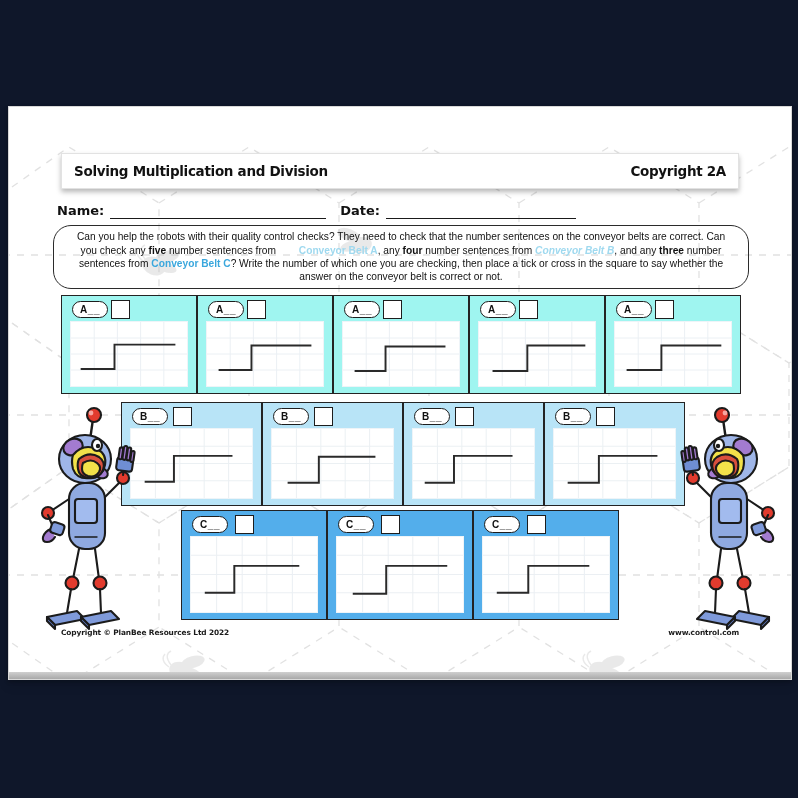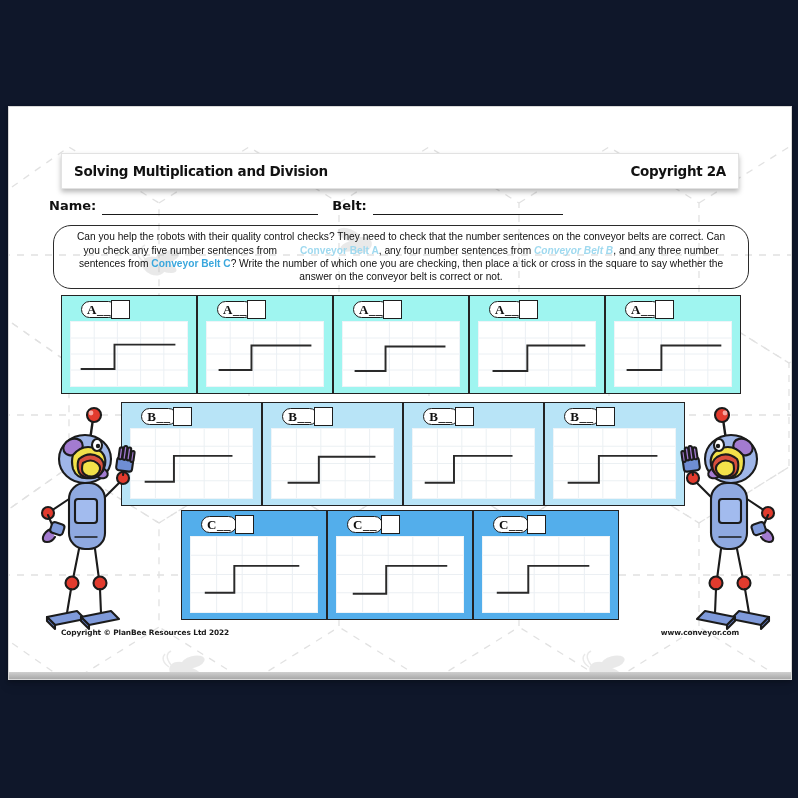--- a/index.html
+++ b/index.html
@@ -37,43 +37,43 @@
     display:flex;align-items:center;justify-content:space-between;
     padding:0 12px;box-sizing:border-box;
   }
   .hdr-t{
     font-family:"DejaVu Sans",sans-serif;font-weight:bold;
     font-size:13.5px;color:#121212;letter-spacing:-.3px;white-space:nowrap;
   }
 
   
   #nd{
-    position:absolute;left:40px;top:86px;width:678px;height:26px;
-    display:flex;align-items:center;
+    position:absolute;left:48px;top:86px;width:678px;height:26px;
+    display:flex;align-items:flex-end;
   }
   .nd-lbl{
     font-family:"DejaVu Sans",sans-serif;font-weight:bold;font-size:13px;
     color:#111;white-space:nowrap;padding-bottom:1px;
   }
   .nd-rule{border-bottom:1.6px solid #1a1a1a;height:16px;}
   #nd-name-rule{width:216px;margin:0 14px 0 6px;}
   #nd-date-rule{width:190px;margin-left:6px;}
 
   
   #instr{
     position:absolute;left:44px;top:118px;width:696px;height:64px;
     border:1.6px solid #2b2b2b;border-radius:18px;background:transparent;
     box-sizing:border-box;display:flex;align-items:center;justify-content:center;
     padding:3px 14px;
   }
   #instr-txt{
     font-family:"Liberation Sans",sans-serif;font-size:10.2px;line-height:13.4px;
     color:#111;text-align:center;
   }
-  #instr-txt b{font-weight:normal;}
+  #instr-txt b{font-weight:bold;}
   .belt{color:#3aa7dd;font-weight:bold;}
   .belt.a{color:#9fd9ef;padding-left:20px;}
   .belt.b{color:#9fd9ef;font-style:italic;}
   .belt.c{color:#3aa7dd;}
 
   
   .row{position:absolute;display:flex;}
   #rowA{left:52px;top:188px;}
   #rowB{left:112px;top:295px;}
   #rowC{left:172px;top:403px;}
@@ -81,24 +81,24 @@
   .cell{
     box-sizing:border-box;border:1.4px solid #232323;
     position:relative;overflow:hidden;
   }
   #rowA .cell{width:136px;height:99px;background:#9ff5f0;}
   #rowB .cell{width:141px;height:104px;background:#b8e4f7;}
   #rowC .cell{width:146px;height:110px;background:#53aeeb;}
   .cell + .cell{border-left-width:1.4px;}
 
   .tag{
-    position:absolute;left:19px;top:5px;height:17px;min-width:36px;
+    position:absolute;left:10px;top:5px;height:17px;min-width:36px;
     border:1.5px solid #1d1d1d;border-radius:12px;background:#ffffff;
     display:flex;align-items:center;justify-content:center;
-    font-family:Liberation Serif, serif;font-weight:bold;font-size:13px;
+    font-family:Liberation Sans, sans-serif;font-weight:bold;font-size:10px;
     color:#111;letter-spacing:.6px;padding:0 5px;box-sizing:border-box;
   }
   .tick{
     position:absolute;top:4px;width:19px;height:19px;
     border:1.4px solid #1d1d1d;background:#ffffff;box-sizing:border-box;
   }
   #rowA .tick{left:49px;}
   #rowB .tick{left:51px;}
   #rowC .tick{left:53px;}
 
@@ -230,21 +230,21 @@
     </svg>
 
     <div id="hdr">
       <div class="hdr-t">Solving Multiplication and Division</div>
       <div class="hdr-t">Copyright 2A</div>
     </div>
 
     <div id="nd">
       <span class="nd-lbl">Name:</span>
       <span class="nd-rule" id="nd-name-rule"></span>
-      <span class="nd-lbl">Belt:</span>
+      <span class="nd-lbl">Date:</span>
       <span class="nd-rule" id="nd-date-rule"></span>
     </div>
 
     <div id="instr">
       <div id="instr-txt">
         <span>Can you help the robots with their quality control checks? They need to check that the number sentences on the conveyor belts are correct. Can you check any </span><b>five</b><span> number sentences from </span><span class="belt a">Conveyor Belt A</span><span>, any </span><b>four</b><span> number sentences from </span><span class="belt b">Conveyor Belt B</span><span>, and any </span><b>three</b><span> number sentences from </span><span class="belt c">Conveyor Belt C</span><span>? Write the number of which one you are checking, then place a tick or cross in the square to say whether the answer on the conveyor belt is correct or not.</span>
       </div>
     </div>
 
     <div class="row" id="rowA">
@@ -555,17 +555,17 @@
         <path d="M67 186 L68 210"></path>
         <path d="M14 214 L44 208 L52 216 L22 222 Z" fill="#7f9ada"></path>
         <path d="M14 214 L22 222 L22 226 L14 218 Z" fill="#5f7cc4"></path>
         <path d="M48 214 L78 208 L86 216 L56 222 Z" fill="#7f9ada"></path>
         <path d="M48 214 L56 222 L56 226 L48 218 Z" fill="#5f7cc4"></path>
       </g>
     </svg>
 
     <div id="foot">
       <span class="foot-t">Copyright © PlanBee Resources Ltd 2022</span>
-      <span class="foot-t">www.conveyor.com</span>
+      <span class="foot-t">www.control.com</span>
     </div>
 
   </div>
 </div>
 
 </body></html>

